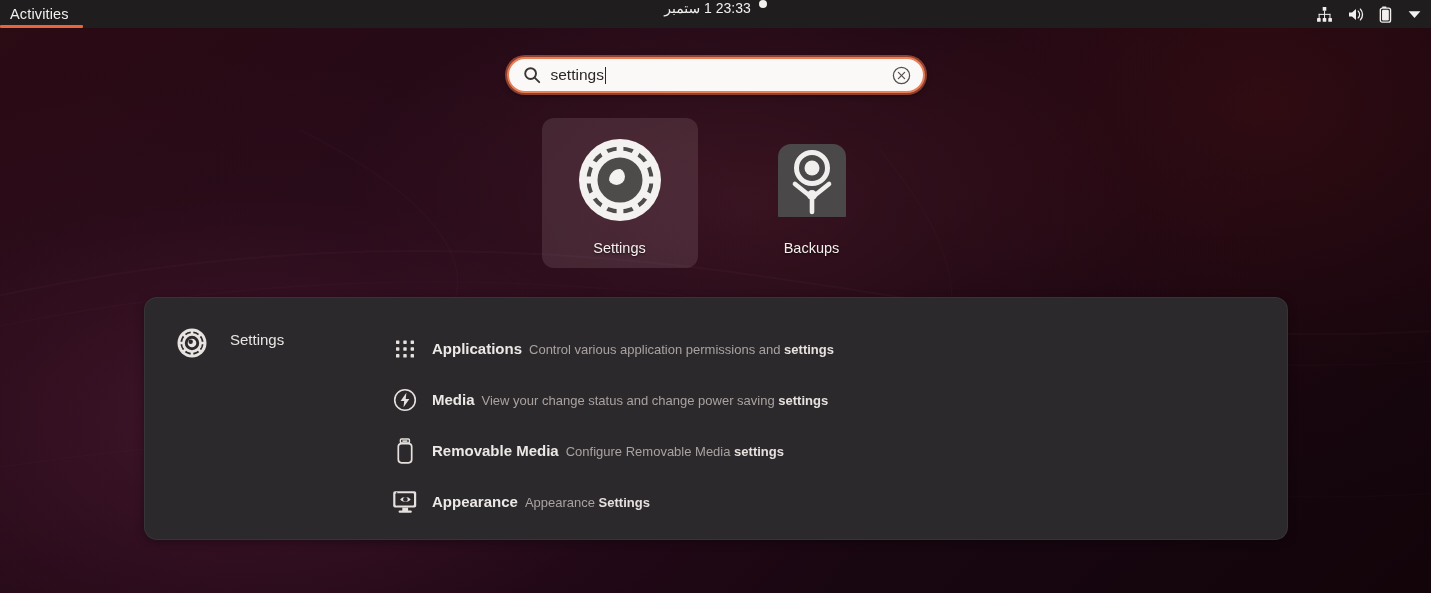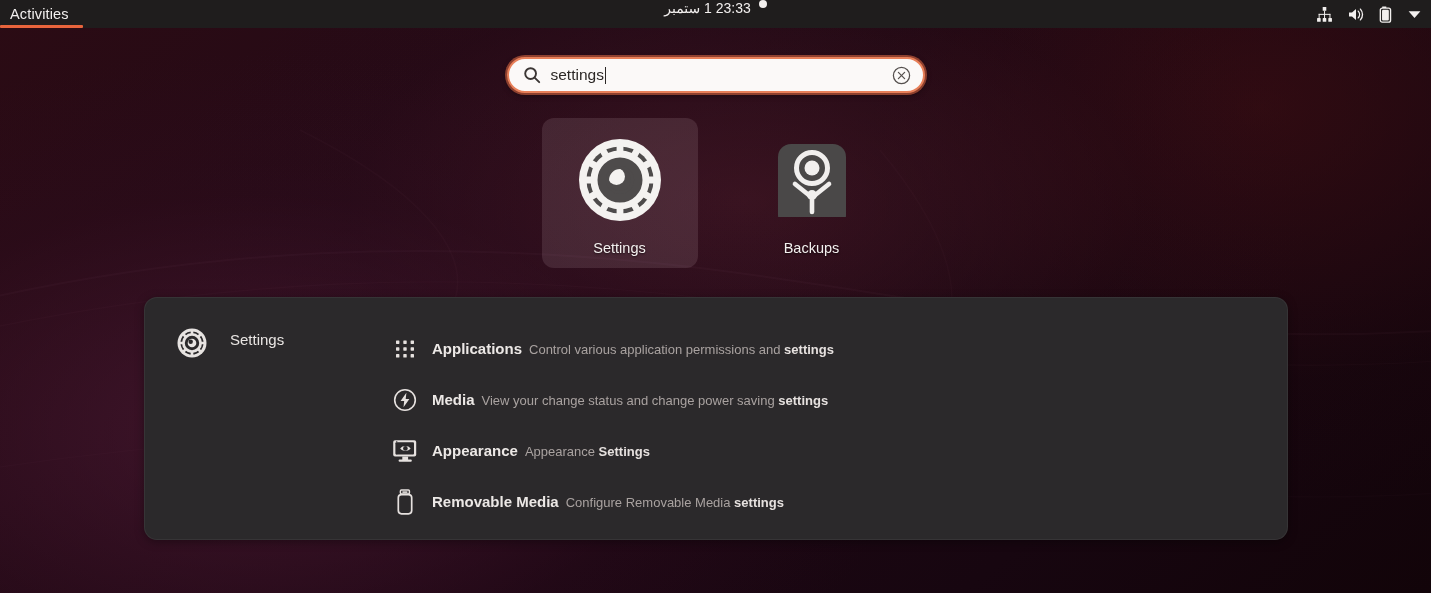--- a/index.html
+++ b/index.html
@@ -356,20 +356,34 @@
           </svg>
         </span>
         <span class="result-text">
           <span class="result-name">Media</span>
           <span class="result-desc"><span>View your change status and change power saving </span><b>settings</b><span></span></span>
         </span>
       </div>
 
       <div class="result-row">
         <span class="result-icon">
+          <svg width="22" height="26" viewBox="0 0 22 26">
+            <rect x="6.4" y="1" width="9" height="4" rx="1" fill="none" stroke="#e6e1df" stroke-width="1.5"></rect>
+            <rect x="8.4" y="2.3" width="5" height="1.6" fill="#e6e1df"></rect>
+            <rect x="4.3" y="5.6" width="13.4" height="19.2" rx="3.2" fill="none" stroke="#e6e1df" stroke-width="1.7"></rect>
+          </svg>
+        </span>
+        <span class="result-text">
+          <span class="result-name">Removable Media</span>
+          <span class="result-desc"><span>Configure Removable Media </span><b>settings</b><span></span></span>
+        </span>
+      </div>
+
+      <div class="result-row">
+        <span class="result-icon">
           <svg width="26" height="24" viewBox="0 0 26 24">
             <rect x="1.2" y="1.2" width="23" height="16.4" rx="1.8" fill="#e6e1df"></rect>
             <rect x="3.4" y="3.3" width="18.6" height="12.2" rx="1" fill="#2b292b"></rect>
             <g fill="#2b292b">
               <rect x="4.2" y="2.2" width="1.1" height="1.1"></rect>
               <rect x="4.2" y="4.6" width="1.1" height="1.1"></rect>
               <rect x="4.2" y="7.0" width="1.1" height="1.1"></rect>
               <rect x="4.2" y="9.4" width="1.1" height="1.1"></rect>
               <rect x="4.2" y="11.8" width="1.1" height="1.1"></rect>
               <rect x="4.2" y="14.2" width="1.1" height="1.1"></rect>
@@ -379,30 +393,16 @@
             <rect x="10.3" y="17.6" width="5.8" height="3.4" fill="#e6e1df"></rect>
             <rect x="6.6" y="20.6" width="13.2" height="2.2" rx="1" fill="#e6e1df"></rect>
           </svg>
         </span>
         <span class="result-text">
           <span class="result-name">Appearance</span>
           <span class="result-desc"><span>Appearance </span><b>Settings</b><span></span></span>
         </span>
       </div>
 
-      <div class="result-row">
-        <span class="result-icon">
-          <svg width="22" height="26" viewBox="0 0 22 26">
-            <rect x="6.4" y="1" width="9" height="4" rx="1" fill="none" stroke="#e6e1df" stroke-width="1.5"></rect>
-            <rect x="8.4" y="2.3" width="5" height="1.6" fill="#e6e1df"></rect>
-            <rect x="4.3" y="5.6" width="13.4" height="19.2" rx="3.2" fill="none" stroke="#e6e1df" stroke-width="1.7"></rect>
-          </svg>
-        </span>
-        <span class="result-text">
-          <span class="result-name">Removable Media</span>
-          <span class="result-desc"><span>Configure Removable Media </span><b>settings</b><span></span></span>
-        </span>
-      </div>
-
     </div>
   </div>
 
 </div>
 
 </body></html>

